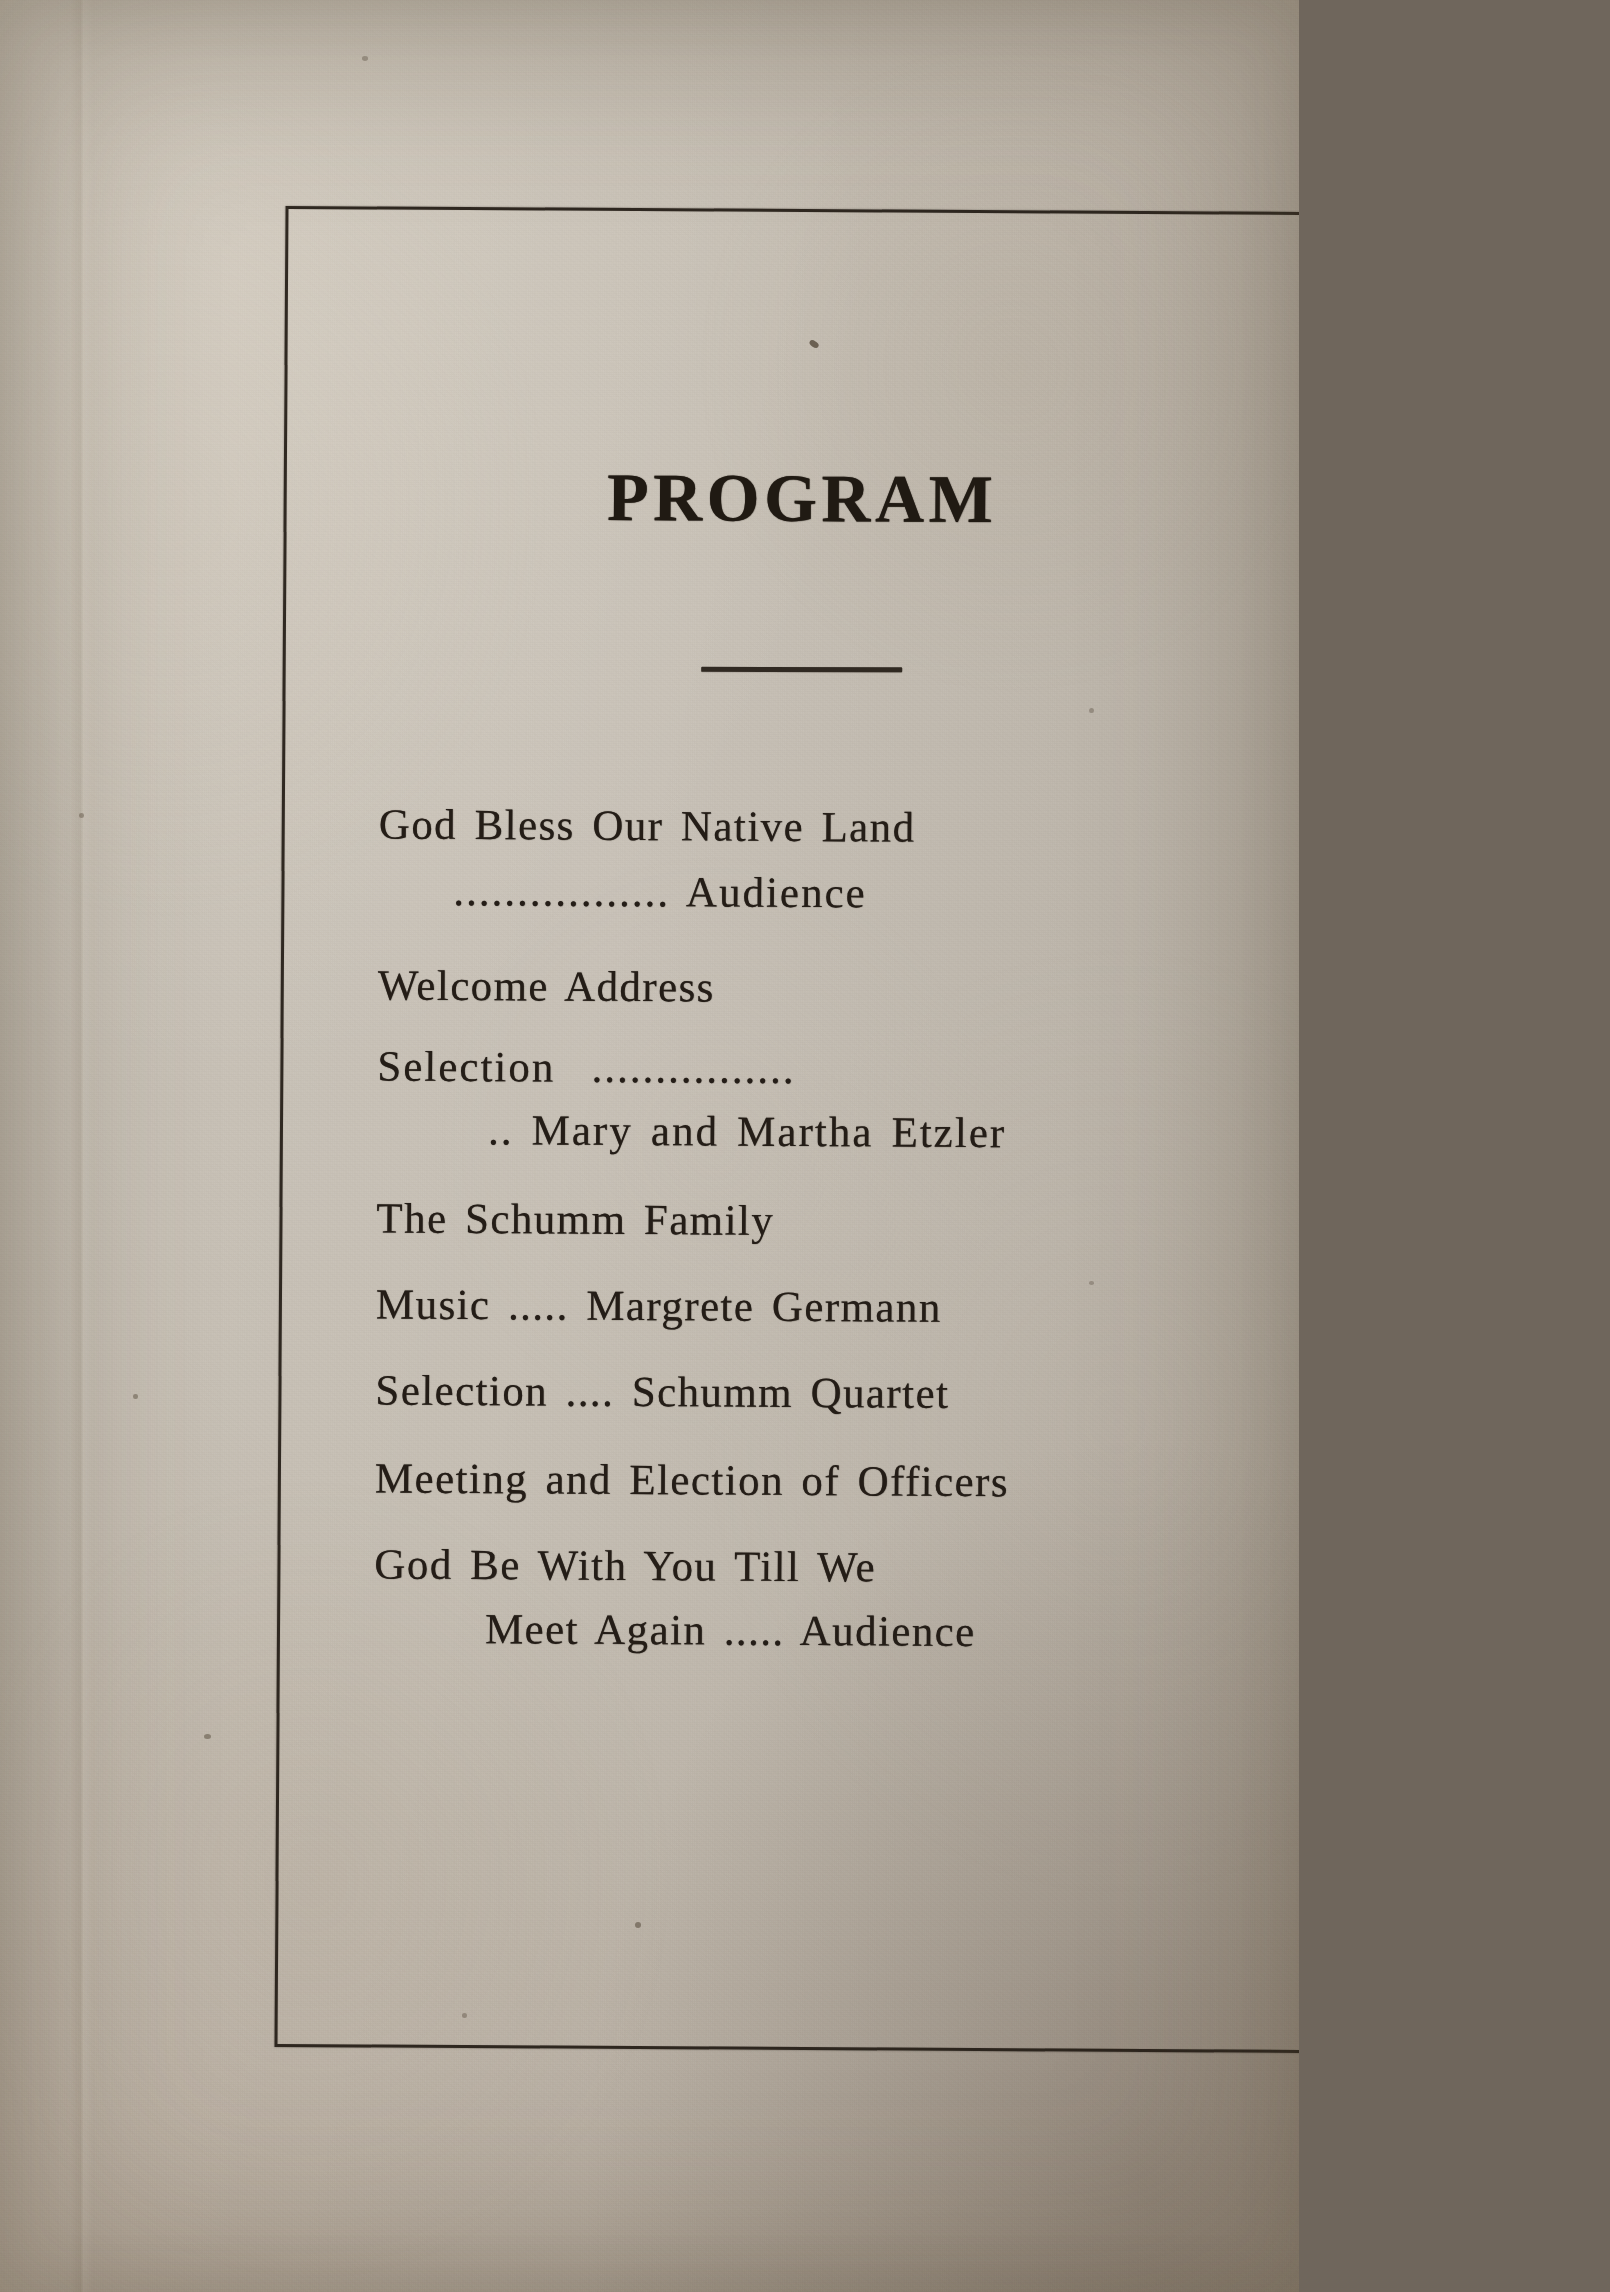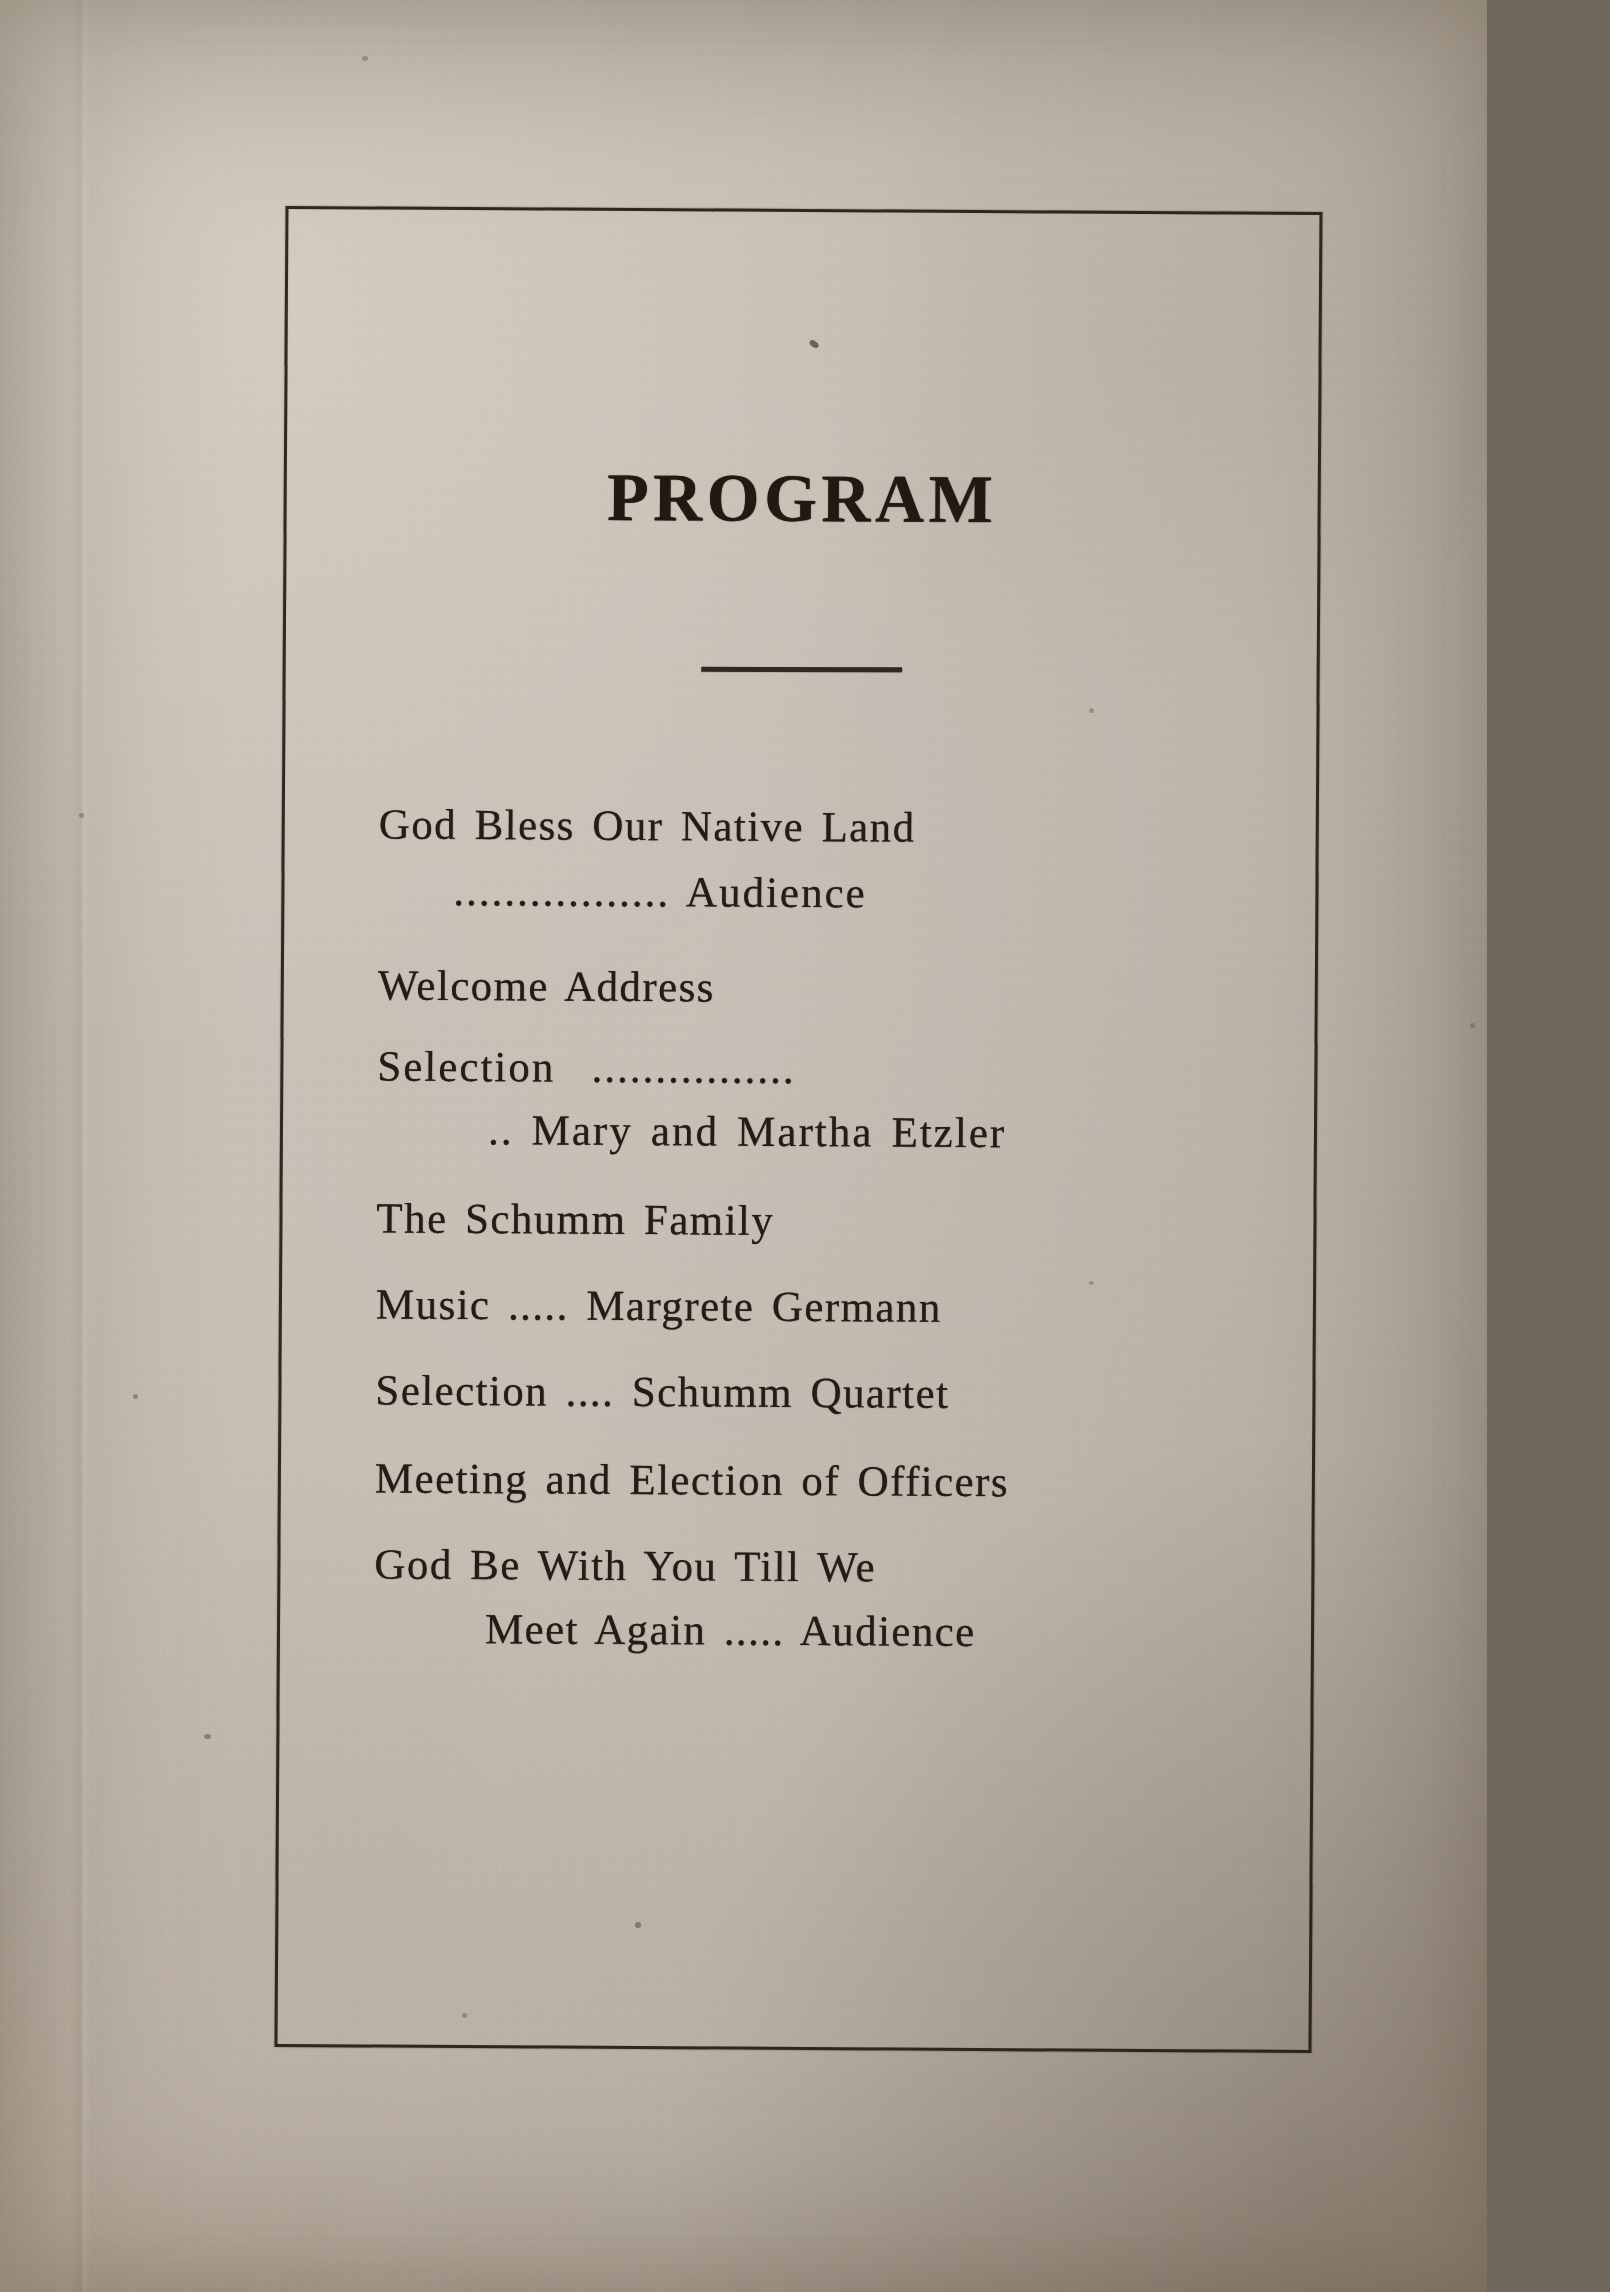--- a/index.html
+++ b/index.html
@@ -4,21 +4,21 @@
 <title>Program</title>
 <style>
   html, body {
     margin: 0;
     padding: 0;
     background: #6f665c;
   }
 
   #page {
     position: relative;
-    width: 1487px;
+    width: 1299px;
     height: 2293px;
     overflow: hidden;
     background: #86efac;
     font-family: "Liberation Serif", "DejaVu Serif", serif;
     -webkit-font-smoothing: antialiased;
   }
 
   
   .paper-base {
     position: absolute;

